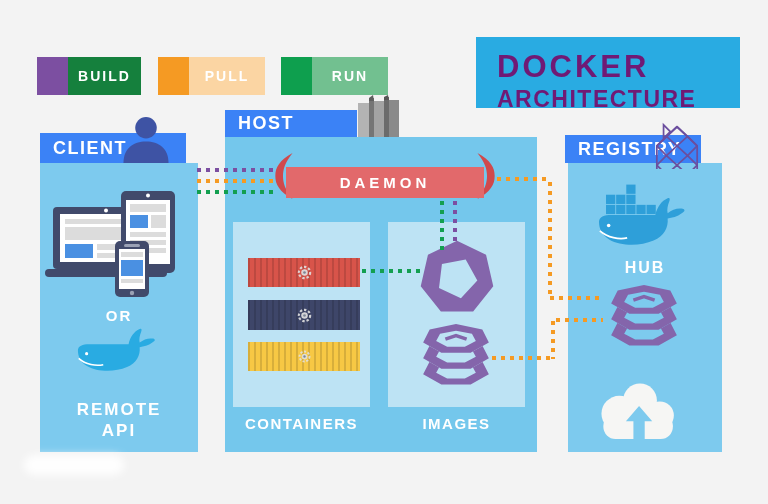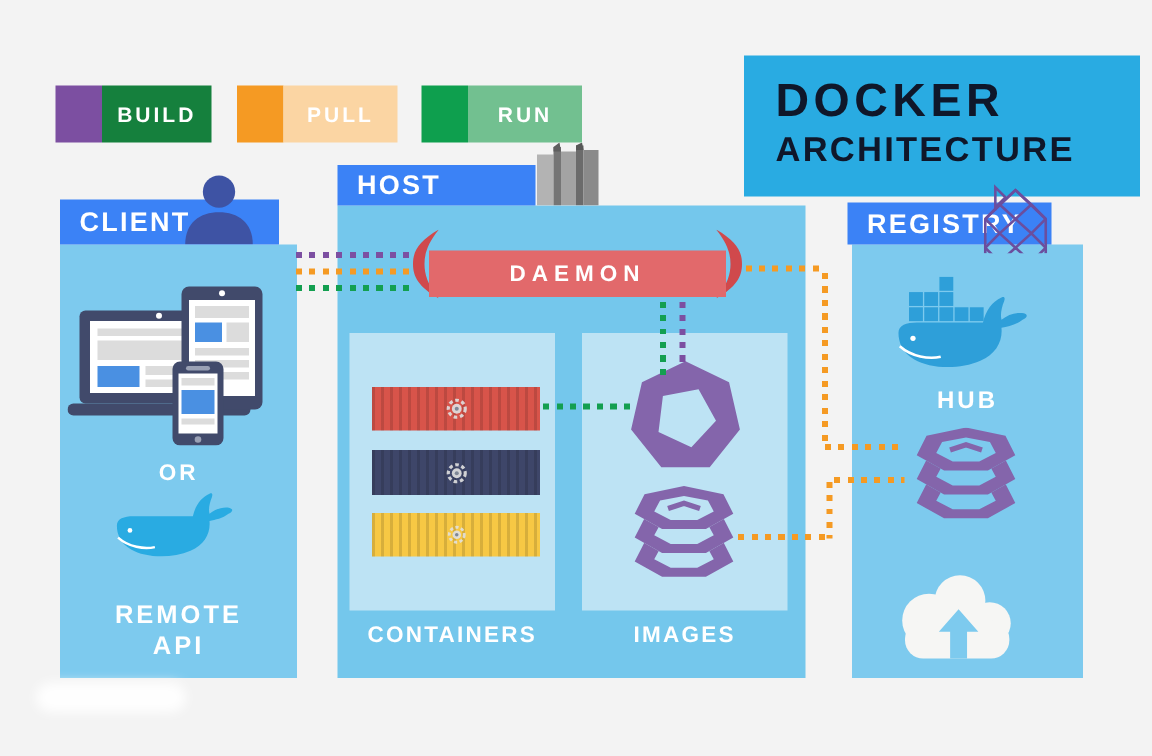--- a/index.html
+++ b/index.html
@@ -7,21 +7,21 @@
   #canvas{position:relative;width:768px;height:504px;background:#F3F3F3;overflow:hidden;}
   .abs{position:absolute;}
   .white{color:#fff;}
   .ctr{display:flex;align-items:center;justify-content:center;text-align:center;}
 
   
   .legend-swatch{width:31px;height:38px;}
   .legend-label{height:38px;font-size:14px;font-weight:bold;letter-spacing:2px;color:#fff;}
 
   
-  .title-box{left:496px;top:37px;width:264px;height:94px;background:#29ABE2;color:#0f172a;padding:0;}
+  .title-box{left:476px;top:37px;width:264px;height:71px;background:#29ABE2;color:#701a75;padding:0;}
   .title-l1{position:absolute;left:21px;top:12px;font-size:31px;font-weight:bold;letter-spacing:3px;}
   .title-l2{position:absolute;left:21px;top:49px;font-size:23px;font-weight:bold;letter-spacing:1.5px;}
 
   
   .col-header{background:#3b82f6;color:#fff;font-size:18px;font-weight:bold;letter-spacing:1.5px;display:flex;align-items:center;padding-left:13px;box-sizing:border-box;}
   .col-body{background:#7DCAEE;}
   .inner-panel{background:#BDE3F4;}
   .panel-label{color:#fff;font-size:15px;font-weight:bold;letter-spacing:1.5px;}
 
   

